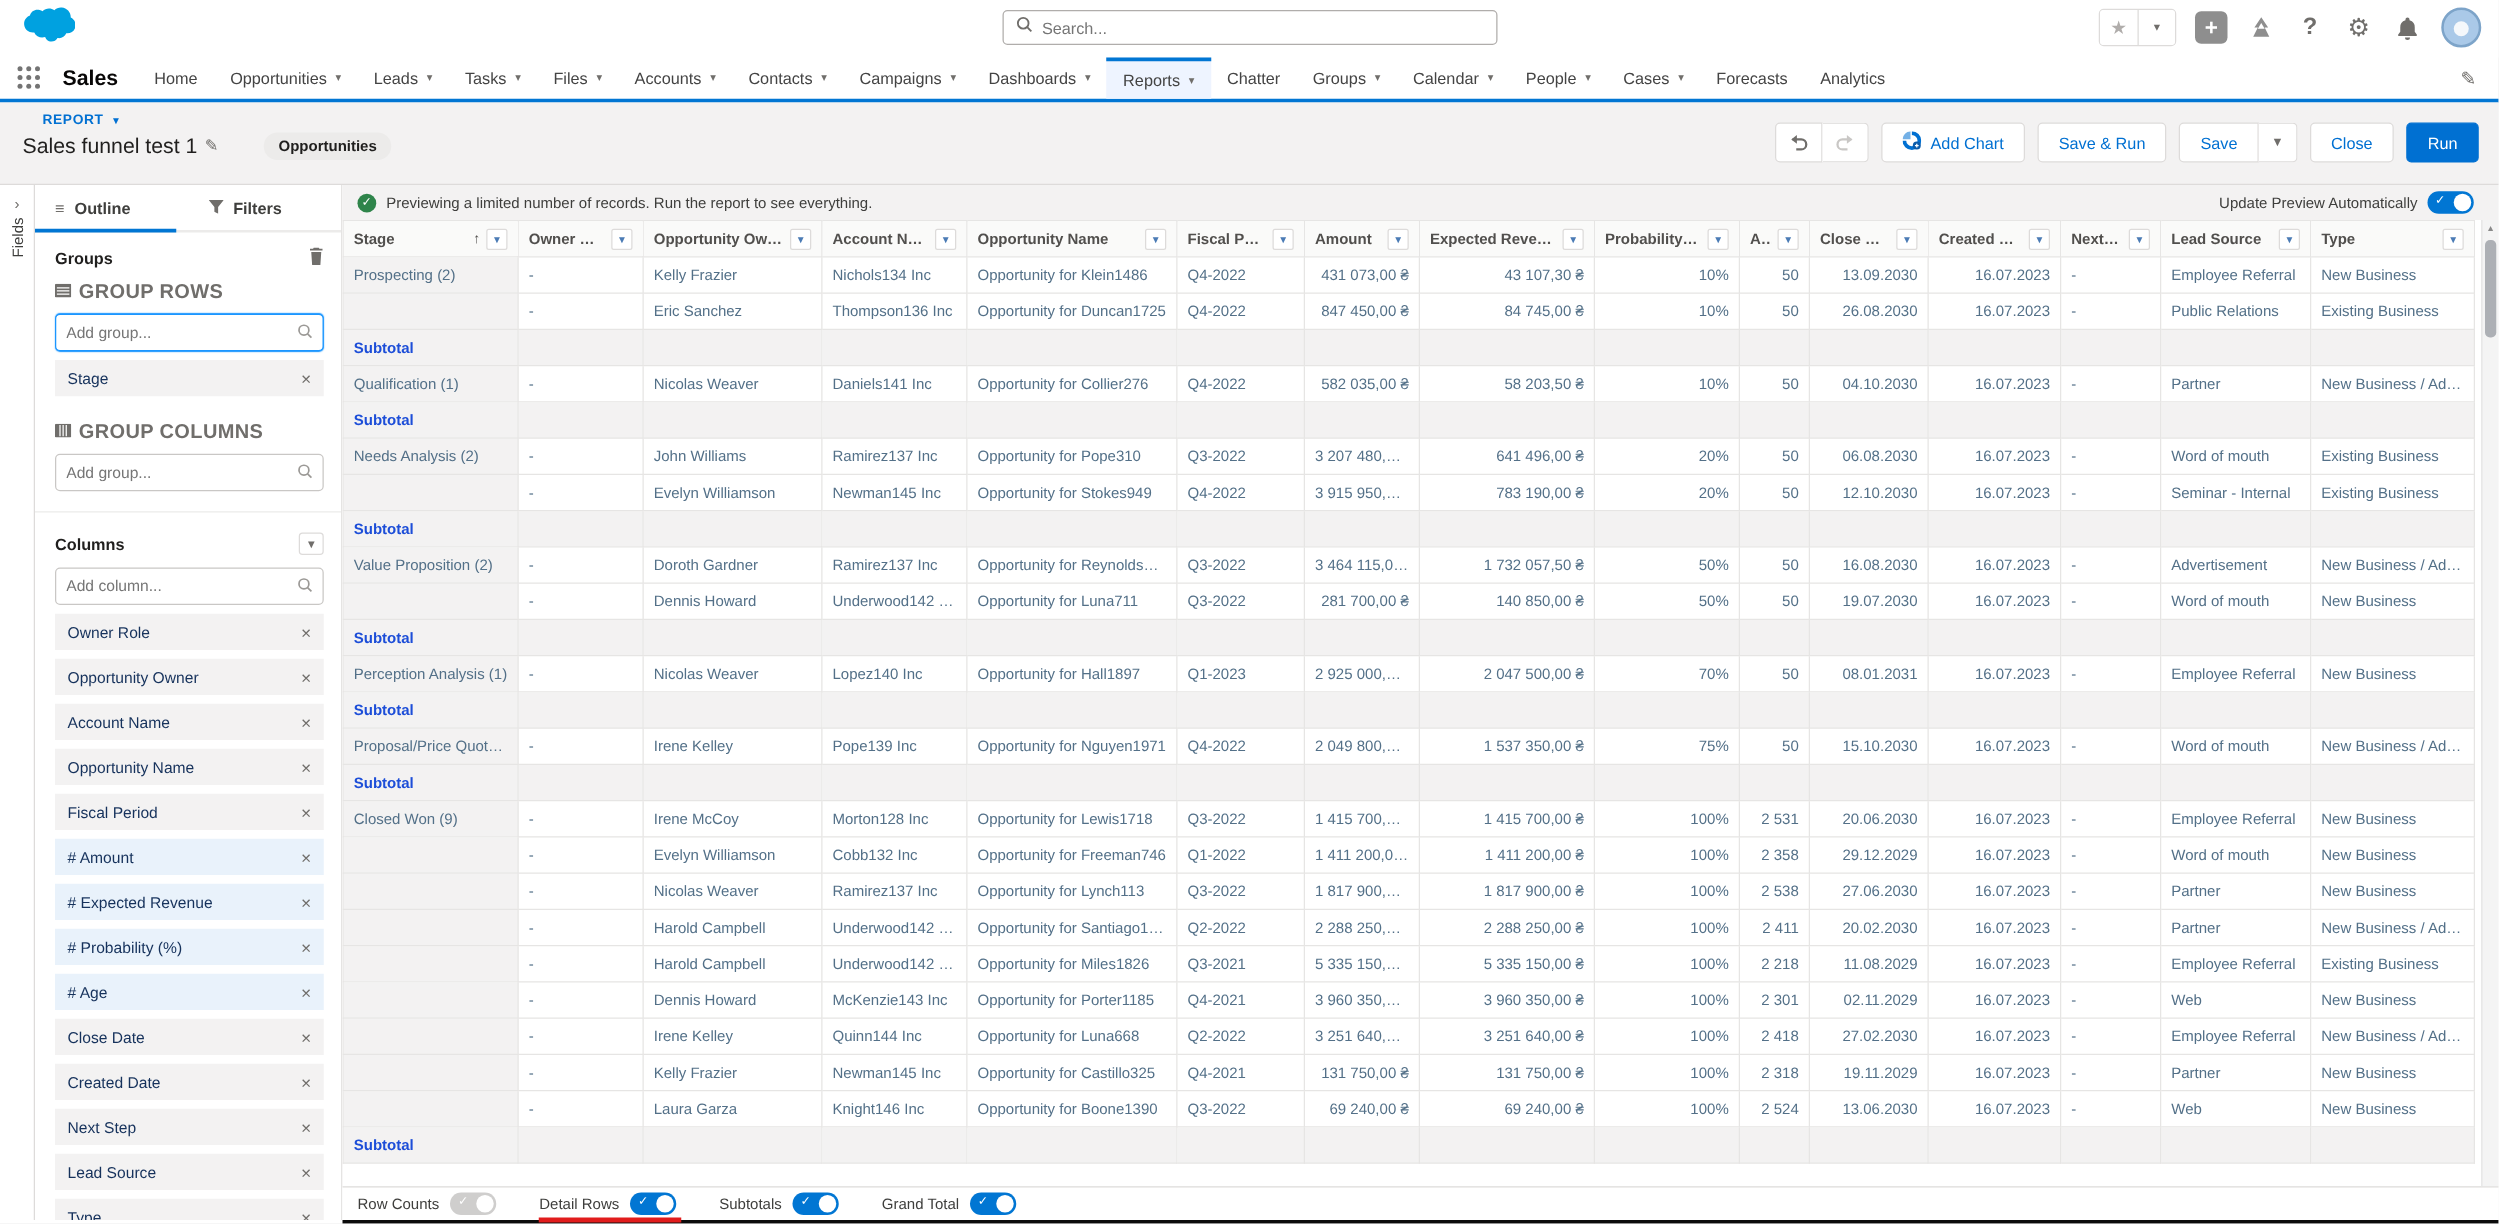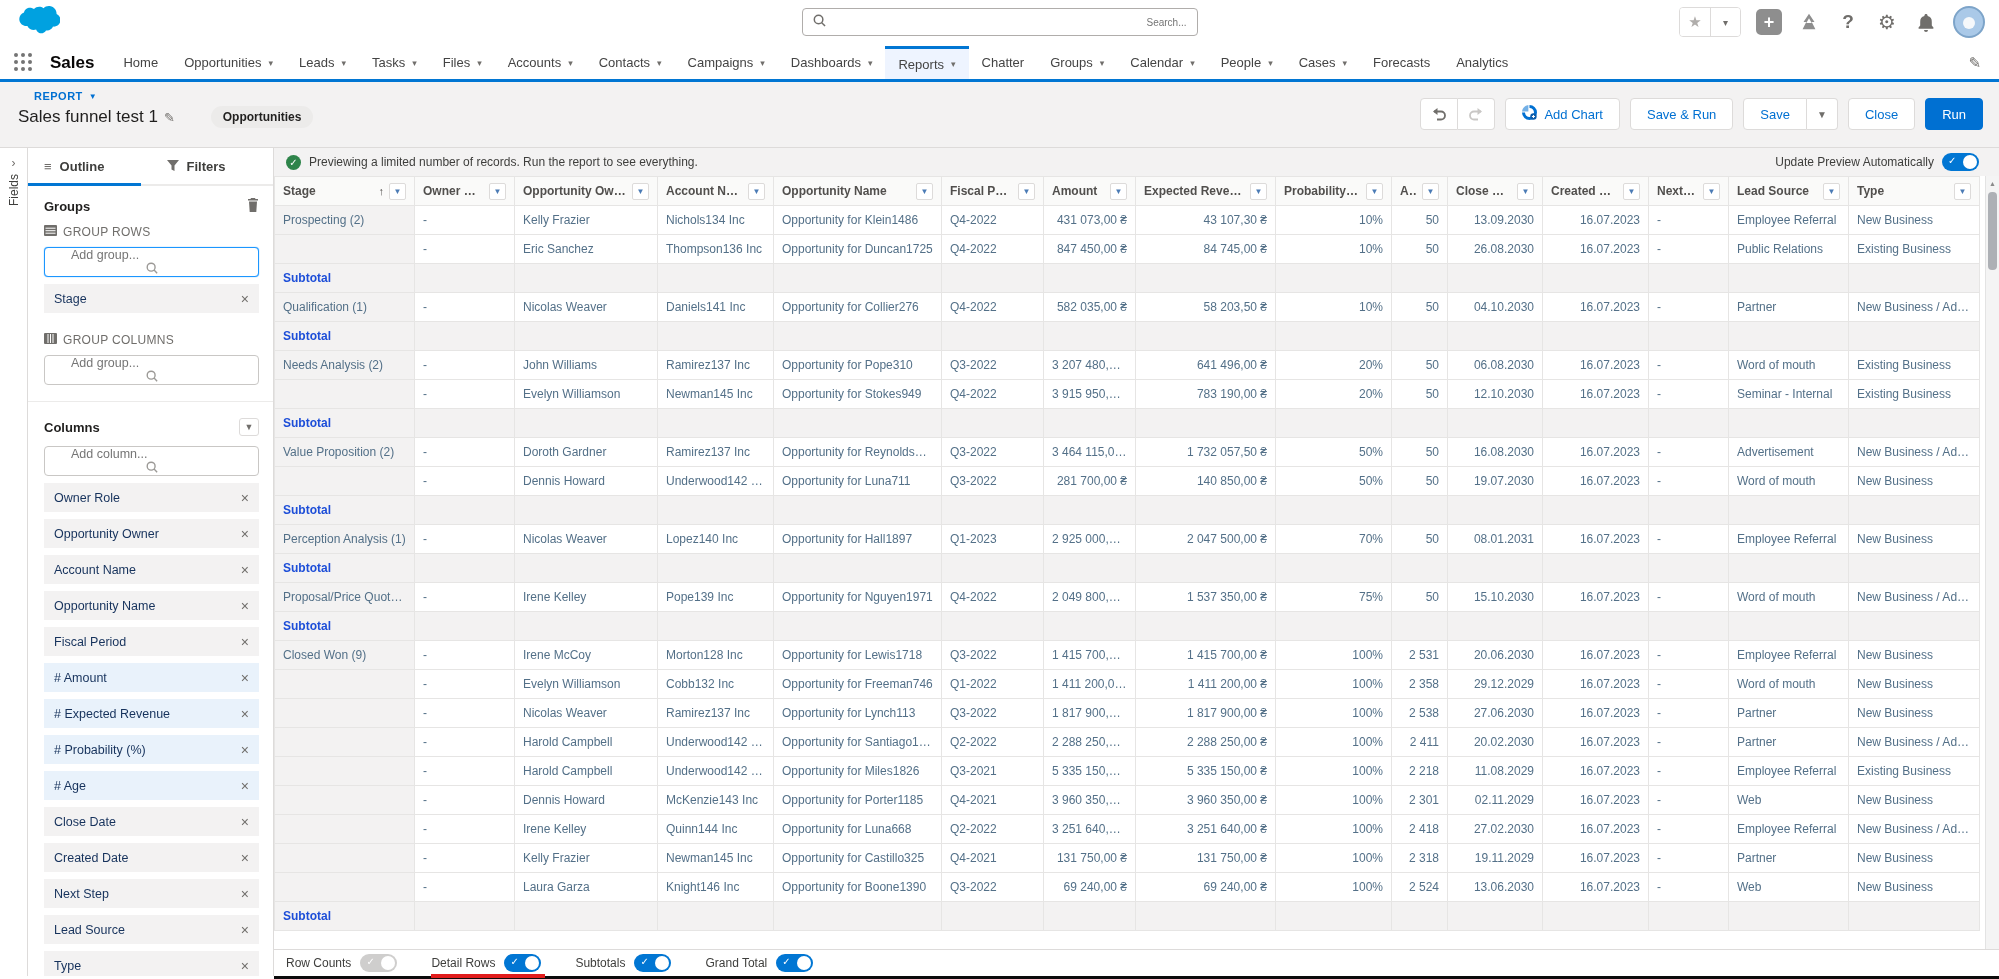--- a/index.html
+++ b/index.html
@@ -4,21 +4,21 @@
 <style>
   * { box-sizing: border-box; margin: 0; padding: 0; }
   body { margin:0; background:#e5e5e5; font-family:"Liberation Sans","DejaVu Sans",sans-serif; }
   .app { width:1999px; height:979px; background:#fff; position:relative; overflow:hidden; display:flex; flex-direction:column; }
 
   
   .topbar { height:46px; background:#fff; display:flex; align-items:center; position:relative; flex:0 0 auto; }
   .logo { position:absolute; left:16px; top:4px; }
   .searchbox { position:absolute; left:50%; transform:translateX(-50%); top:8px; width:396px; height:28px;
     border:1px solid #b0adab; border-radius:4px; display:flex; align-items:center; padding:0 10px; gap:8px; background:#fff; }
-  .searchbox input { border:none; outline:none; flex:1; font-size:10px; color:#3e3e3c; background:transparent; font-family:inherit;text-align:right; }
+  .searchbox input { border:none; outline:none; flex:1; font-size:13px; color:#3e3e3c; background:transparent; font-family:inherit; }
   .top-icons { position:absolute; right:14px; top:6px; display:flex; align-items:center; gap:15px; }
   .fav-group { display:flex; border:1px solid #dddbda; border-radius:4px; overflow:hidden; }
   .fav-btn { width:30px; height:28px; display:flex; align-items:center; justify-content:center; color:#b0adab; font-size:15px; background:#fff; }
   .fav-btn + .fav-btn { border-left:1px solid #dddbda; color:#706e6b; font-size:10px; }
   .sq-icon { width:26px; height:26px; border-radius:5px; background:#8e8e8e; color:#fff; display:flex; align-items:center; justify-content:center; font-size:18px; font-weight:bold; }
   .ghost-icon { color:#706e6b; font-size:18px; display:flex; align-items:center; justify-content:center; width:24px; height:26px; }
   .avatar { width:32px; height:32px; border-radius:50%; background:#aac9e8; border:2px solid #7da4c9; position:relative; overflow:hidden; }
   .avatar::after { content:""; position:absolute; left:8px; top:9px; width:12px; height:12px; border-radius:50%; background:#f5f8fb; }
 
   
@@ -60,22 +60,22 @@
   .fields-rail .vlabel { writing-mode:vertical-rl; transform:rotate(180deg); font-size:12px; color:#3e3e3c; }
 
   .sidebar { width:246px; border-right:1px solid #dddbda; background:#fff; overflow:hidden; font-size:12.5px; }
   .sb-tabs { display:flex; height:38px; border-bottom:2px solid #ecebea; }
   .sb-tab { flex:1; display:flex; align-items:center; gap:8px; padding-left:16px; font-size:13px; color:#3e3e3c; font-weight:bold; position:relative; cursor:pointer; }
   .sb-tab.active::after { content:""; position:absolute; left:0; right:10px; bottom:-2px; height:3px; background:#0176d3; }
   .sb-tab .t-ico { color:#706e6b; font-size:13px; }
   .sb-section { padding:12px 14px 0 16px; }
   .sb-heading-row { display:flex; align-items:center; justify-content:space-between; margin-bottom:10px; }
   .sb-heading { font-size:13px; font-weight:bold; color:#201f1e; }
-  .sb-sub { display:flex; align-items:center; gap:6px; color:#706e6b; font-size:12px; font-weight:normal; letter-spacing:0.3px; margin:10px 0 8px; }
-  .sb-input { height:30px; border:1px solid #c9c7c5; border-radius:4px; display:flex; align-items:center; padding:0 8px; background:#fff;flex-direction:column; }
+  .sb-sub { display:flex; align-items:center; gap:6px; color:#706e6b; font-size:16px; font-weight:bold; letter-spacing:0.3px; margin:10px 0 8px; }
+  .sb-input { height:30px; border:1px solid #c9c7c5; border-radius:4px; display:flex; align-items:center; padding:0 8px; background:#fff; }
   .sb-input.focused { border-color:#1b96ff; box-shadow:0 0 1px #1b96ff; }
   .sb-input input { border:none; outline:none; flex:1; font-size:12.5px; color:#3e3e3c; font-family:inherit; background:transparent; }
   .chip { height:29px; background:#f3f2f2; display:flex; align-items:center; justify-content:space-between; padding:0 10px; margin-top:7px; font-size:12.5px; color:#16325c; cursor:grab; }
   .chip.num { background:#e9f2fb; }
   .chip .x { color:#706e6b; font-size:14px; cursor:pointer; }
   .sb-divider { height:1px; background:#ecebea; margin:16px -14px 0 -16px; }
   .menu-box { width:20px; height:18px; border:1px solid #dddbda; border-radius:3px; display:flex; align-items:center; justify-content:center; color:#706e6b; font-size:9px; background:#fff; cursor:pointer; }
   .trash-ico, .t-svg { color:#706e6b; }
 
   

